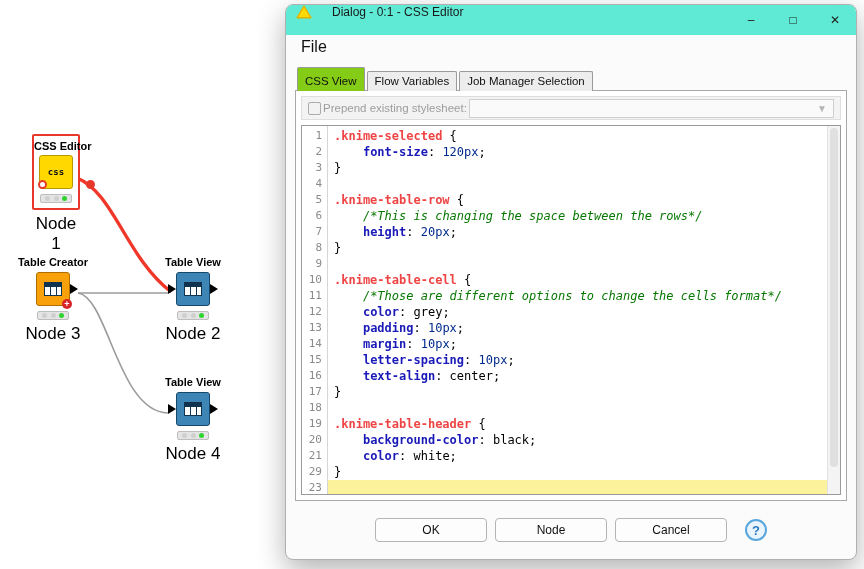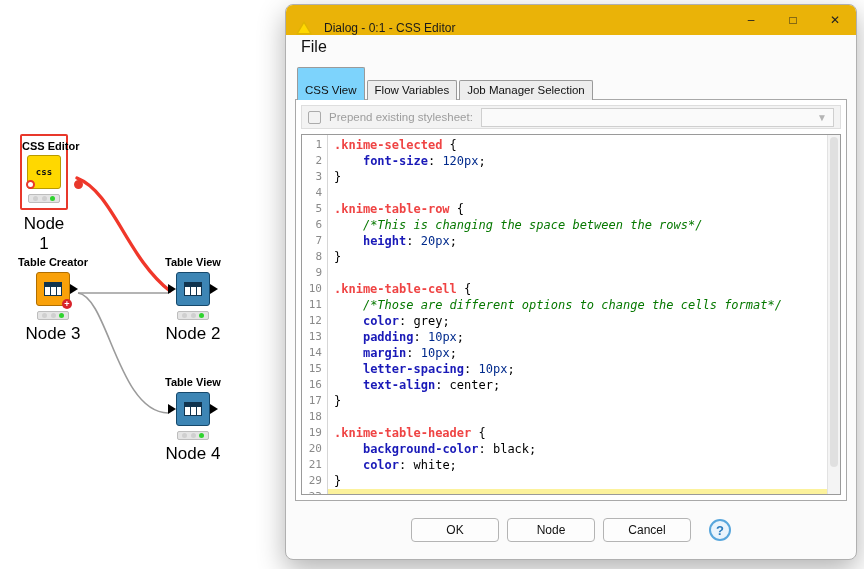--- a/index.html
+++ b/index.html
@@ -21,64 +21,64 @@
   .table-glyph::before { content:""; position:absolute; left:0; top:0; right:0; height:4px; background:#10344f; }
   .table-glyph::after  { content:""; position:absolute; left:5px; top:0; bottom:0; width:1px; background:#10344f; box-shadow:6px 0 0 #10344f; }
   .plus-badge { position:absolute; right:-3px; bottom:-4px; width:10px; height:10px; border-radius:50%; background:#d8232a; color:#fff; font-size:9px; line-height:10px; font-weight:bold; }
   .port { position:absolute; width:0; height:0; top:50%; margin-top:-5px; }
   .port-in  { left:-9px; border-top:5px solid transparent; border-bottom:5px solid transparent; border-left:8px solid #000; }
   .port-out { right:-9px; border-top:5px solid transparent; border-bottom:5px solid transparent; border-left:8px solid #000; }
   .traffic { width:32px; height:9px; background:#e4e4e4; border:1px solid #bdbdbd; border-radius:2px; margin:5px auto 0; display:flex; align-items:center; justify-content:space-evenly; }
   .traffic i { width:5px; height:5px; border-radius:50%; background:#cfcfcf; display:block; }
   .traffic i.on { background:#2fd32f; }
   
-  #node1 { left:20px; top:134px; width:48px;text-align:center; }
+  #node1 { left:32px; top:134px; width:48px;text-align:center; }
   #node1 .sel-box { border:2px solid #e8382b; border-radius:2px; background:#fff; padding:4px 0 5px; position:relative; }
   #node1 .node-title { margin-bottom:3px; }
   .fv-port { position:absolute; width:9px; height:9px; border-radius:50%; top:44px; }
   .fv-in  { left:4px;  border:2px solid #e8382b; background:#fff; }
   .fv-out { left:52px; background:#e8382b; border:2px solid #e8382b; }
   #node3 { left:12px;  top:256px; width:82px; }
   #node2 { left:156px; top:256px; width:74px; }
   #node4 { left:156px; top:376px; width:74px; }
 
   
   #dialog { position:absolute; left:285px; top:4px; width:572px; height:556px; background:#fbfbfb;
             border:1px solid #b0b0b0; border-radius:8px; box-shadow:0 10px 28px rgba(0,0,0,.30);
             z-index:10; display:flex; flex-direction:column; overflow:hidden; }
-  .titlebar { height:30px; display:flex; align-items:flex-end; padding-left:10px; gap:12px; background:#eab308; flex:0 0 auto; }
+  .titlebar { height:30px; display:flex; align-items:flex-start; padding-left:10px; gap:20px; background:#5eead4; flex:0 0 auto; }
   .title-text { font-size:12px; color:#1a1a1a; }
   .win-controls { margin-left:auto; display:flex; height:30px; }
   .win-btn { width:42px; height:30px; display:flex; align-items:center; justify-content:center; font-size:12px; color:#222; cursor:default; }
   .menubar { height:24px; display:flex; align-items:center; padding-left:6px; flex:0 0 auto; }
   .menu-item { font-size:16px; color:#111; padding:3px 9px; border-radius:3px; }
   .tabs-row { display:flex; align-items:flex-end; padding:8px 0 0 11px; margin-bottom:-1px; position:relative; z-index:3; flex:0 0 auto; }
   .tab { font-size:11.5px; color:#111; border:1px solid #9a9a9a; border-bottom:none; background:#ededed; padding:3px 7px 4px; margin-right:2px; border-radius:2px 2px 0 0; }
-  .tab.active { background:#7dd3fc; padding-top:16px; position:relative; }
+  .tab.active { background:#84cc16; padding-top:7px; position:relative; }
   .panel { flex:1 1 auto; margin:0 9px; border:1px solid #a8a8a8; background:#fff; display:flex; flex-direction:column; padding:5px; min-height:0; }
-  .combo-row { flex:0 0 24px; display:flex; align-items:center; gap:8px; background:#f3f3f3; border:1px solid #dedede; padding:0 6px; }
+  .combo-row { flex:0 0 24px; display:flex; align-items:center; gap:2px; background:#f3f3f3; border:1px solid #dedede; padding:0 6px; }
   .checkbox { width:13px; height:13px; border:1px solid #ababab; background:#f2f2f2; border-radius:2px; }
   .combo-label { font-size:11.5px; color:#9d9d9d; white-space:nowrap; }
   .combo { flex:1; height:19px; border:1px solid #cfcfcf; background:#fafafa; display:flex; align-items:center; justify-content:flex-end; padding-right:6px; }
   .combo .chev { font-size:10px; color:#b5b5b5; }
   .editor { flex:1 1 auto; margin-top:5px; border:1px solid #9a9a9a; background:#fff; display:flex; position:relative; overflow:hidden; min-height:0; }
   .gutter { flex:0 0 26px; padding:2px 5px 0 0; text-align:right; background:#fff; border-right:1px solid #d6d6d6;
             font:11px/16px "DejaVu Sans Mono", monospace; color:#8a8a8a; }
   .code { flex:1 1 auto; padding-top:2px; margin-right:13px; font:12px/16px "DejaVu Sans Mono", monospace; color:#000; white-space:pre; overflow:hidden; }
   .code-line { height:16px; padding-left:6px; }
   .code-line.current { background:#fcf29c; }
   .tok-sel { color:#ef4444; font-weight:bold; }
   .tok-prop { color:#1a1ab8; font-weight:bold;margin-top:38px; }
   .tok-num { color:#002a8c; }
   .tok-com { color:#067800; font-style:italic; }
   .tok-pln { color:#000; }
   .vscroll { position:absolute; right:0; top:0; bottom:0; width:13px; background:#f4f4f4; border-left:1px solid #e2e2e2; }
   .vscroll .thumb { position:absolute; left:2px; right:2px; top:2px; height:92%; background:#e0e0e0; border-radius:4px; }
   .btn-row { flex:0 0 58px; display:flex; align-items:center; justify-content:center; gap:8px; }
-  .dlg-btn { width:88px; height:24px; background:#fdfdfd; border:1px solid #b4b4b4; border-radius:4px; font-size:12px; color:#111; font-family:"Liberation Sans", sans-serif; }
+  .dlg-btn { width:112px; height:24px; background:#fdfdfd; border:1px solid #b4b4b4; border-radius:4px; font-size:12px; color:#111; font-family:"Liberation Sans", sans-serif; }
   .help-btn { width:22px; height:22px; border-radius:50%; border:2px solid #58a6dc; background:#eaf4fc; color:#2b7bbd; font-weight:bold; font-size:13px; display:flex; align-items:center; justify-content:center; margin-left:10px; }
 </style>
 </head>
 <body>
 
 <div id="screen">
 
   <svg id="edges">
     <path d="M 78 293 L 168 293" stroke="#9b9b9b" stroke-width="1.6" fill="none"></path>
     <path d="M 78 293 C 108 297, 118 412, 168 413" stroke="#9b9b9b" stroke-width="1.6" fill="none"></path>

